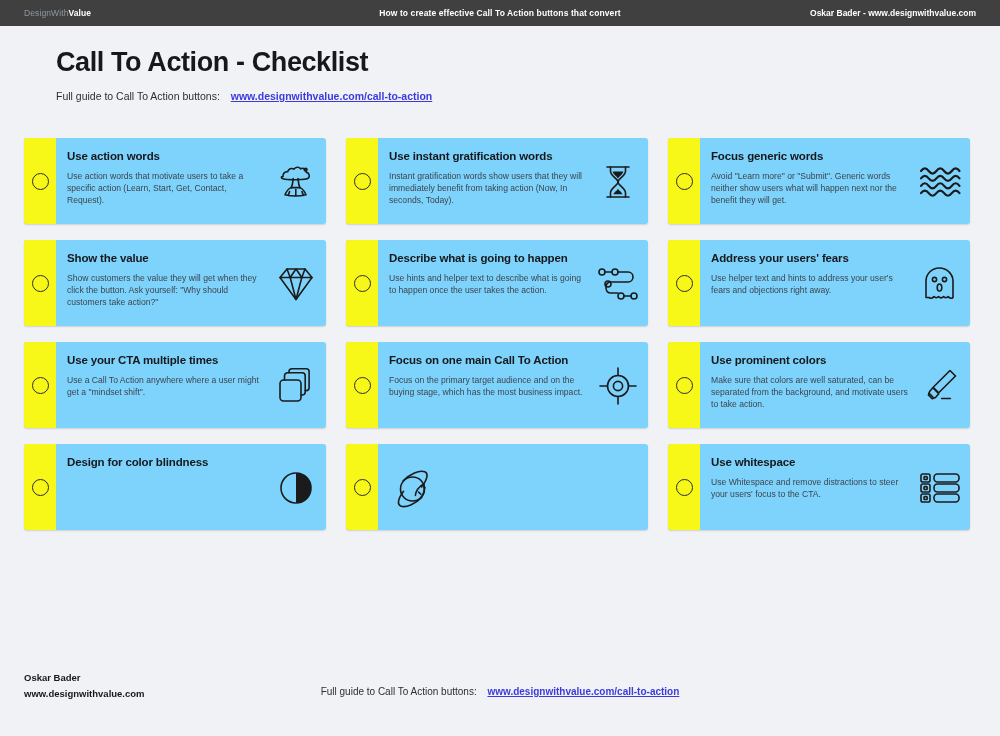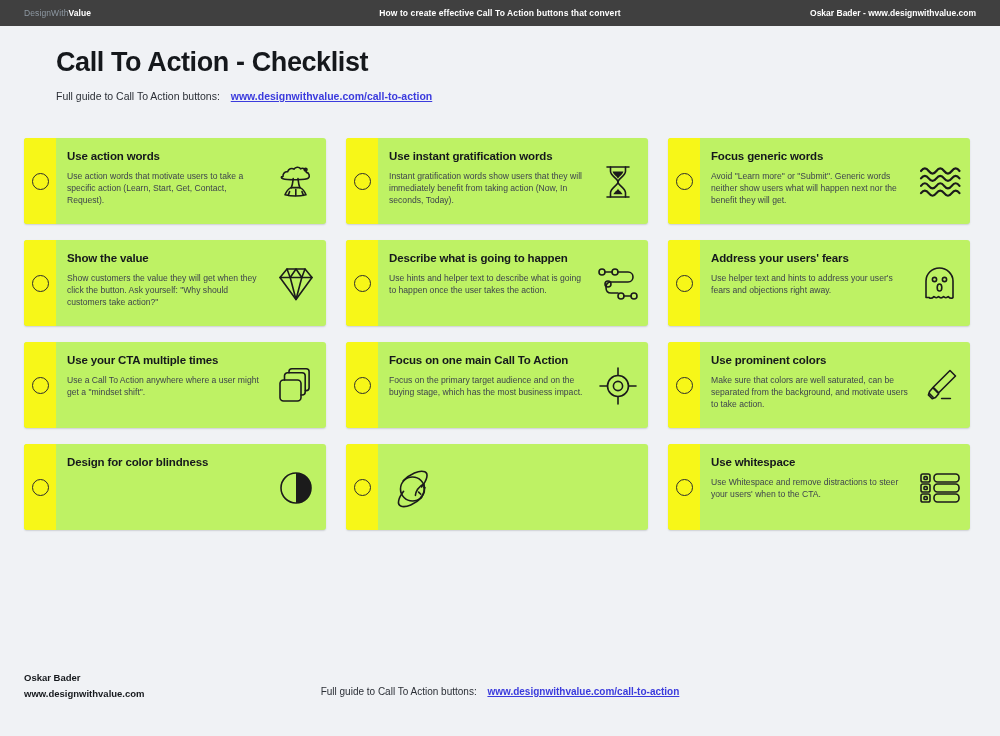--- a/index.html
+++ b/index.html
@@ -55,21 +55,21 @@
     width: 946px;
     display: grid;
     grid-template-columns: repeat(3, 302px);
     gap: 16px 20px;
   }
 
   .card {
     position: relative;
     height: 86px;
     display: flex;
-    background: #bef264;
+    background: #7dd3fc;
     border-radius: 3px;
     box-shadow: 0 1px 2px rgba(20,25,35,.10), 0 1px 1px rgba(20,25,35,.05);
     overflow: hidden;
   }
   .card-strip {
     width: 32px; flex: 0 0 32px;
     background: #f7f718;
     display: flex; align-items: center; justify-content: center;
   }
   .checkbox {
@@ -336,21 +336,21 @@
           </div>
         </div>
       </div>
       <div class="card">
         <div class="card-strip">
           <span class="checkbox"></span>
         </div>
         <div class="card-body">
           <div class="card-text">
             <div class="card-title">Use whitespace</div>
-            <div class="card-desc">Use Whitespace and remove distractions to steer your users' when to the CTA.</div>
+            <div class="card-desc">Use Whitespace and remove distractions to steer your users' focus to the CTA.</div>
           </div>
           <div class="card-icon">
             <svg width="44" height="34" viewBox="0 0 44 34">
       <rect fill="none" stroke="#1b1b1b" stroke-width="1.6" stroke-linecap="round" stroke-linejoin="round" x="3" y="3" width="9" height="8" rx="1.8"></rect>
       <rect fill="none" stroke="#1b1b1b" stroke-width="1.6" stroke-linecap="round" stroke-linejoin="round" x="6" y="5.6" width="3.2" height="2.9" rx=".8"></rect>
       <rect fill="none" stroke="#1b1b1b" stroke-width="1.6" stroke-linecap="round" stroke-linejoin="round" x="16" y="3" width="25" height="8" rx="3.4"></rect>
       <rect fill="none" stroke="#1b1b1b" stroke-width="1.6" stroke-linecap="round" stroke-linejoin="round" x="3" y="13" width="9" height="8" rx="1.8"></rect>
       <rect fill="none" stroke="#1b1b1b" stroke-width="1.6" stroke-linecap="round" stroke-linejoin="round" x="6" y="15.6" width="3.2" height="2.9" rx=".8"></rect>
       <rect fill="none" stroke="#1b1b1b" stroke-width="1.6" stroke-linecap="round" stroke-linejoin="round" x="16" y="13" width="25" height="8" rx="3.4"></rect>
       <rect fill="none" stroke="#1b1b1b" stroke-width="1.6" stroke-linecap="round" stroke-linejoin="round" x="3" y="23" width="9" height="8" rx="1.8"></rect>

